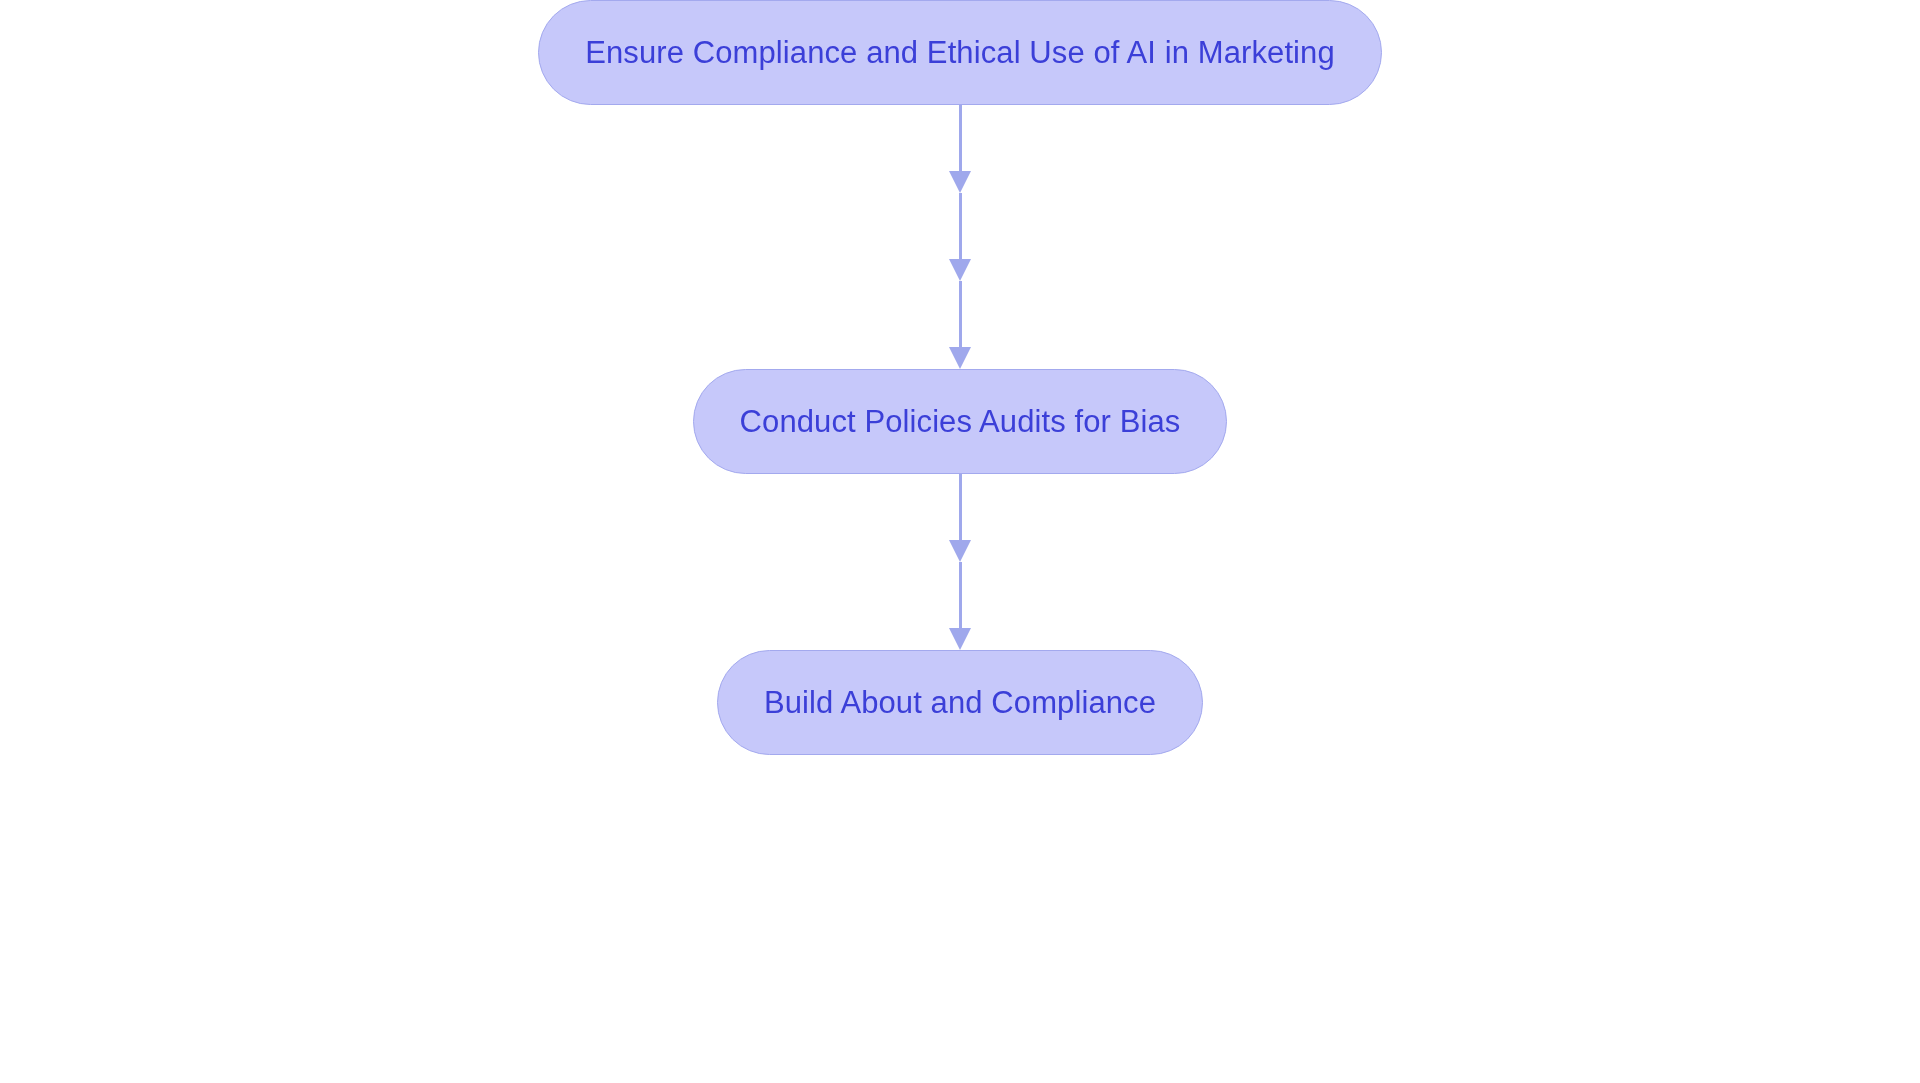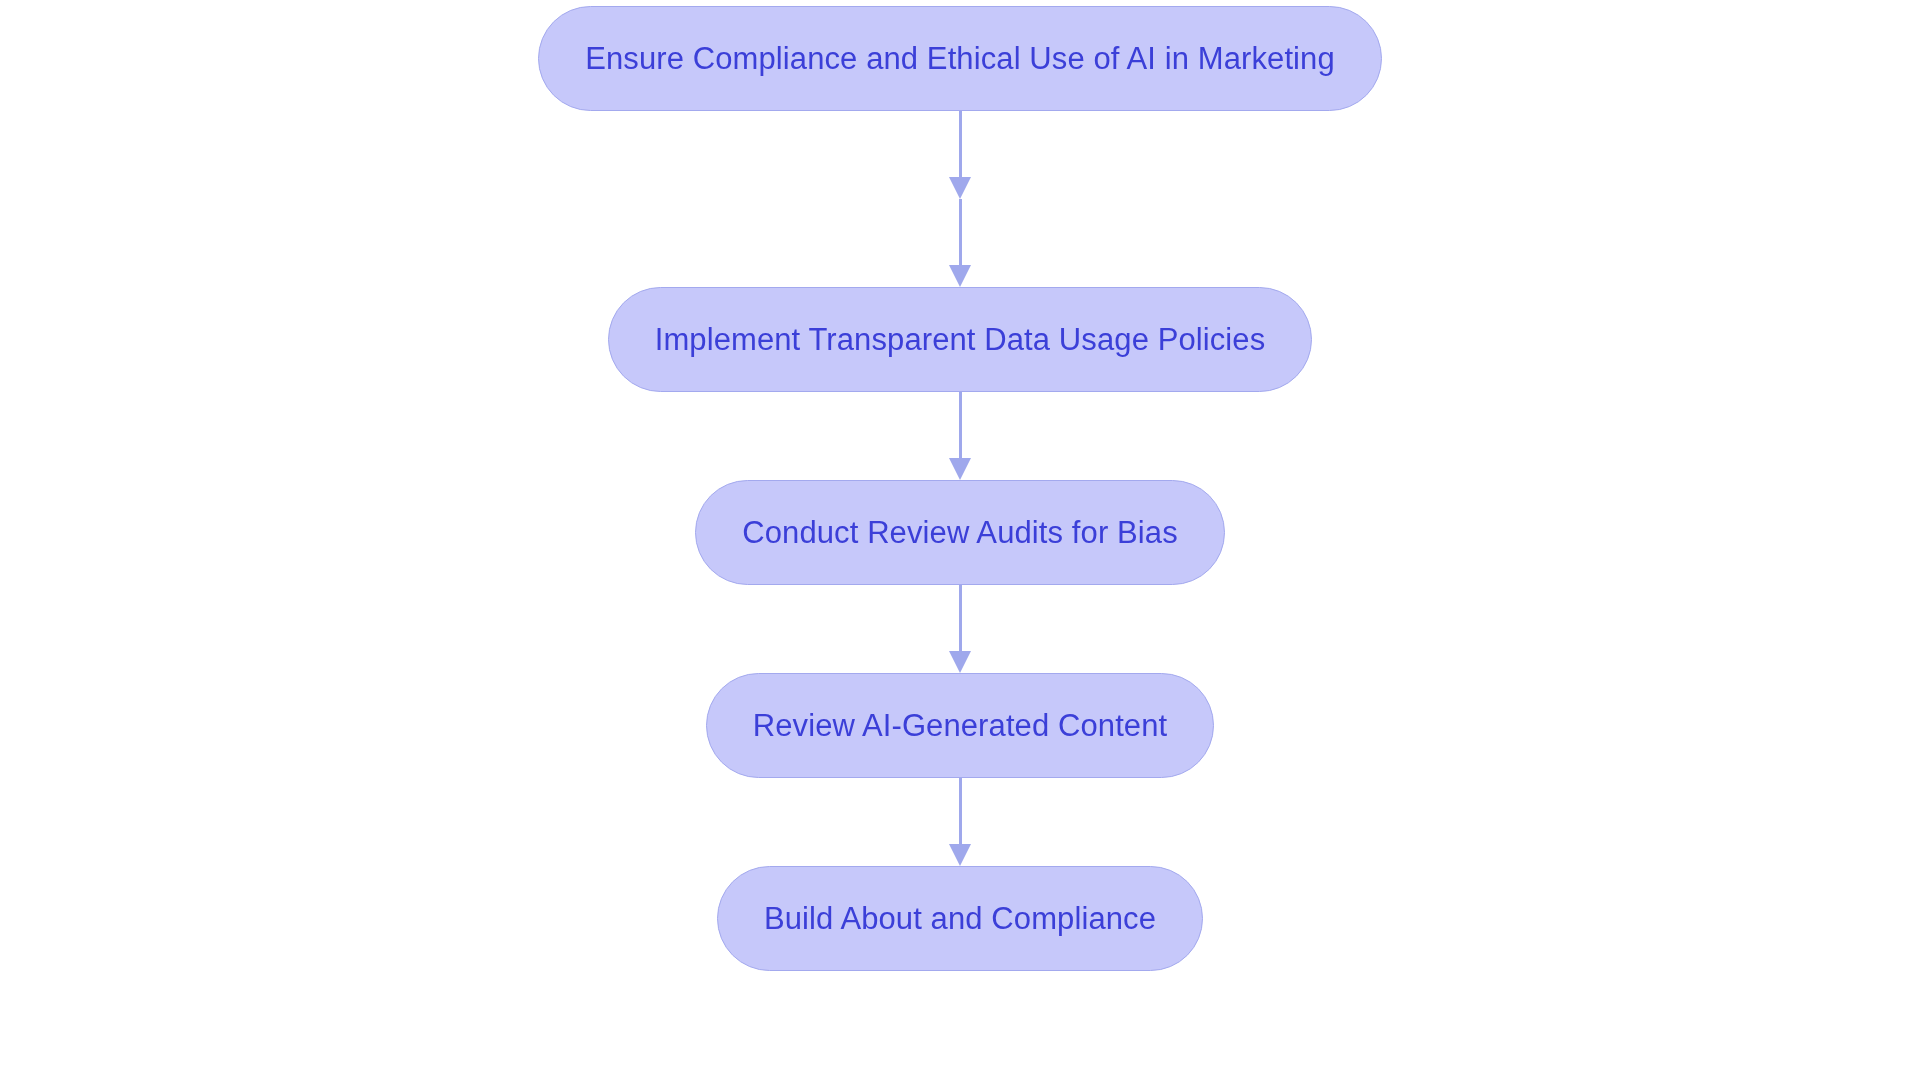--- a/index.html
+++ b/index.html
@@ -18,21 +18,20 @@
 
   #flowchart {
     width: 1920px;
     height: 1083px;
     position: relative;
     display: flex;
     flex-direction: column;
     align-items: center;
     justify-content: flex-start;
     box-sizing: border-box;
-    padding-top: 6px;
   }
 
   
   .node {
     box-sizing: border-box;
     height: 105px;
     background: #c6c8fa;
     border: 1.6px solid #a3a9ee;
     border-radius: 54px;
     display: flex;
@@ -92,41 +91,35 @@
     <div class="stem"></div>
     <div class="arrowhead"></div>
   </div>
 
 
   <div class="connector">
     <div class="stem"></div>
     <div class="arrowhead"></div>
   </div>
 
+
+  <div class="connector">
+    <div class="stem"></div>
+    <div class="arrowhead"></div>
+  </div>
+
   <div class="node">
-    <span class="node-label">Implement Transparent Data Usage Policies</span>
+    <span class="node-label">Conduct Policies Audits for Bias</span>
   </div>
 
   <div class="connector">
     <div class="stem"></div>
     <div class="arrowhead"></div>
   </div>
 
-  <div class="node">
-    <span class="node-label">Conduct Review Audits for Bias</span>
-  </div>
-
-  <div class="connector">
-    <div class="stem"></div>
-    <div class="arrowhead"></div>
-  </div>
-
-  <div class="node">
-    <span class="node-label">Review AI-Generated Content</span>
-  </div>
 
   <div class="connector">
     <div class="stem"></div>
     <div class="arrowhead"></div>
   </div>
 
   <div class="node">
     <span class="node-label">Build About and Compliance</span>
   </div>
 

